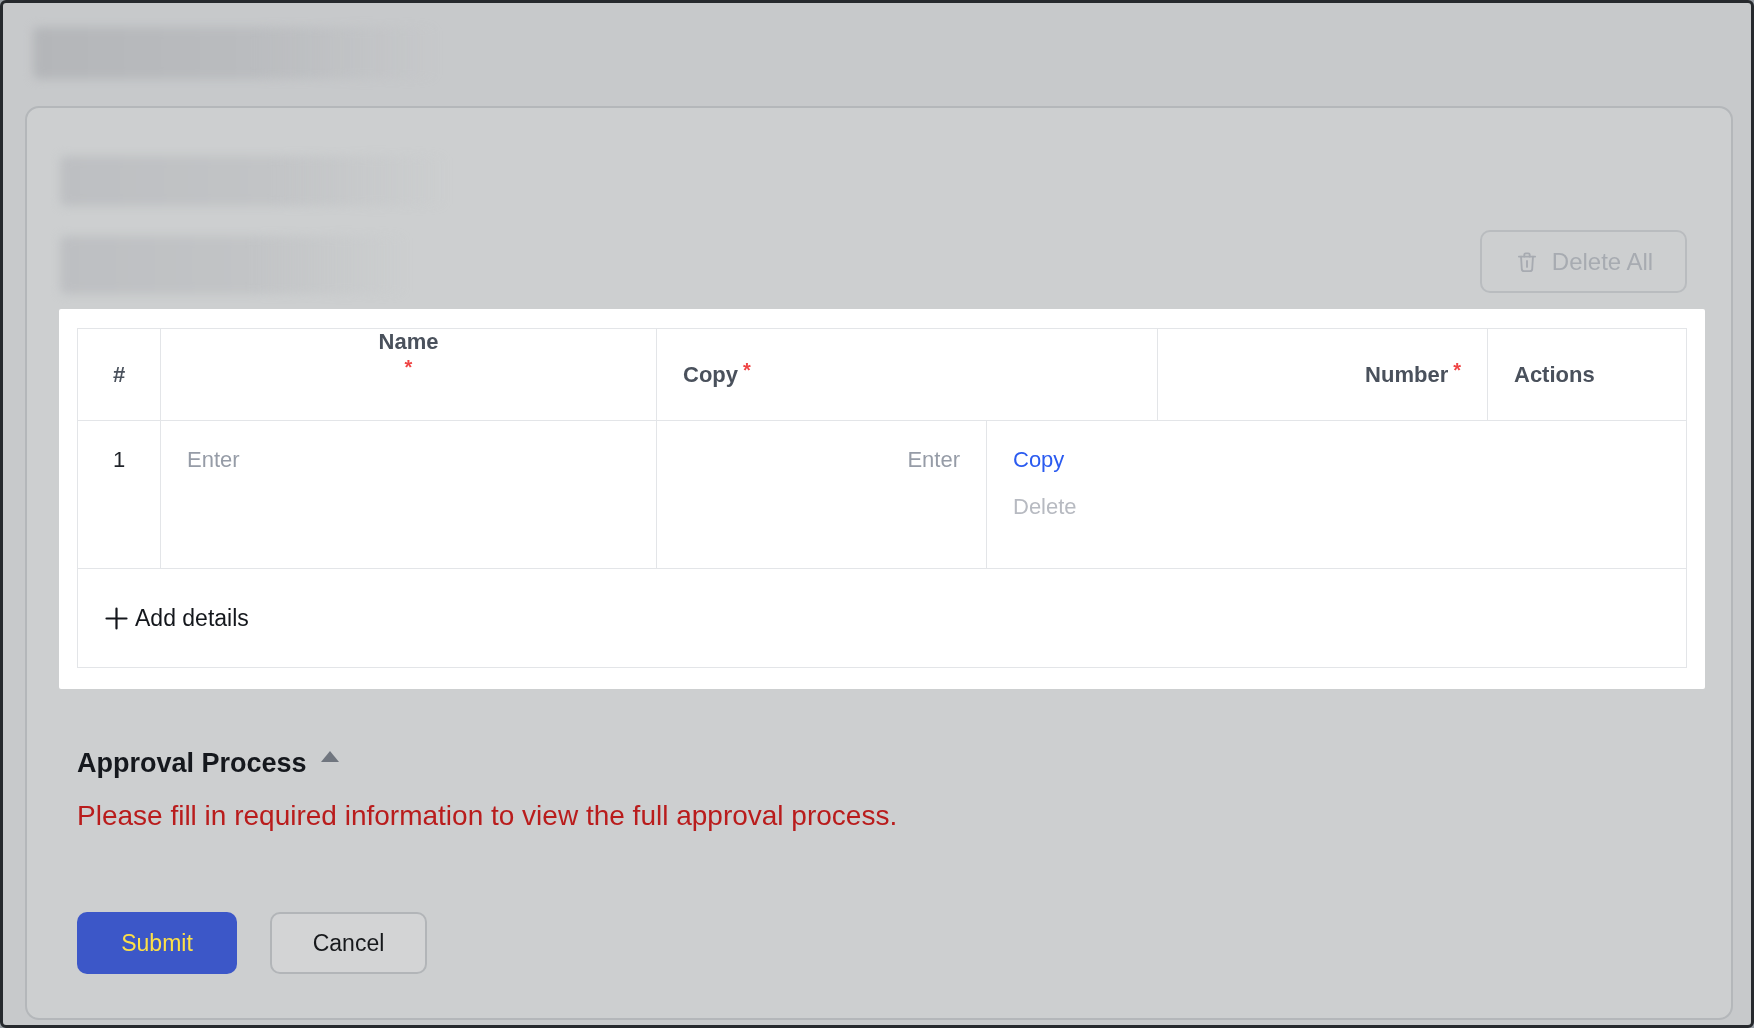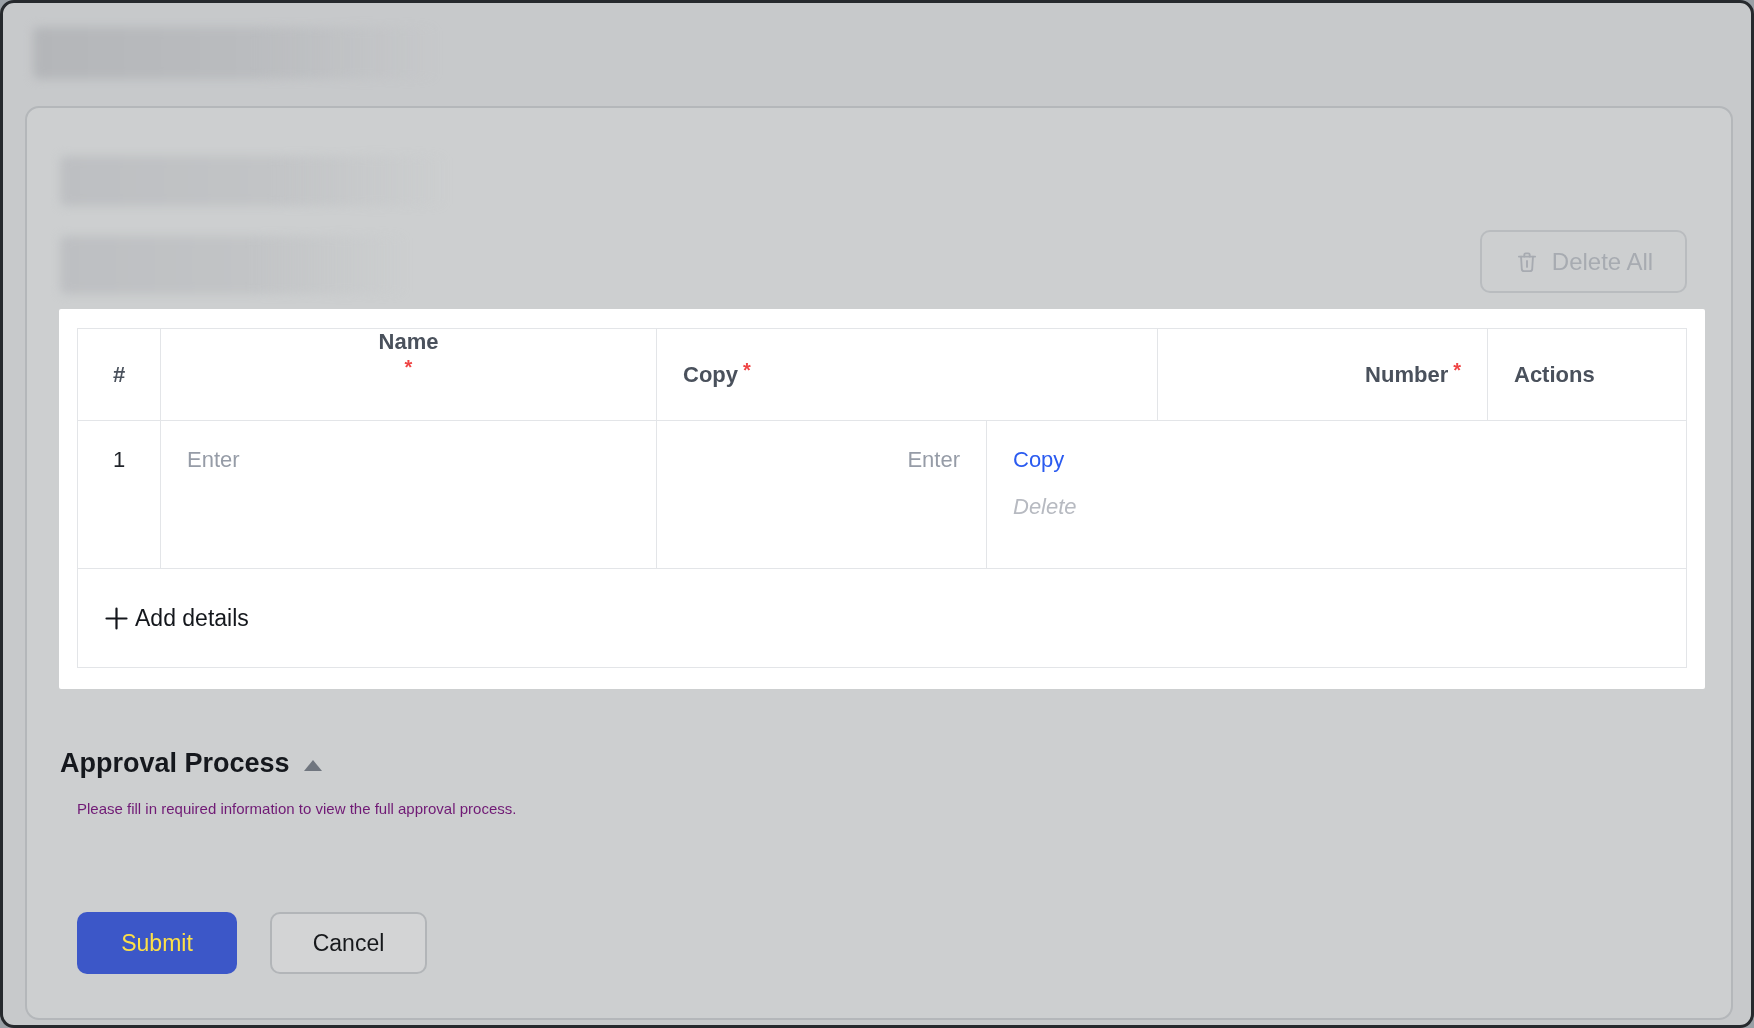--- a/index.html
+++ b/index.html
@@ -4,21 +4,21 @@
 <style>
   * { box-sizing: border-box; margin: 0; padding: 0; }
   html,body { width:1754px; height:1028px; }
   body {
     font-family: "Liberation Sans", sans-serif;
     background:#9aa0a6;
   }
   .frame {
     position:relative; width:1754px; height:1028px;
     background:#c7c9cb;
-    border:3px solid #26292d; border-radius:14px;
+    border:3px solid #26292d; border-radius:6px;
     overflow:hidden;
     padding-left:40px;
   }
   
   .redact {
     position:absolute; border-radius:6px;
     filter: blur(5px);
   }
   .redact-dark {
     background: linear-gradient(90deg, #b4b6b9 0%, #babcbf 55%, rgba(190,192,195,0) 100%);
@@ -77,43 +77,43 @@
 
   .tbody .cell { height:147px; padding:26px 26px 0 26px; }
   .tbody .col-index { text-align:center; padding-left:0; padding-right:0; color:#1f2329; }
   .placeholder { color:#969ca7;margin-top:28px; }
   .select-box {
     display:flex; align-items:center; justify-content:space-between; height:30px;
   }
   .num-cell { text-align:right; }
   .actions-cell { display:flex; flex-direction:column; align-items:flex-start; gap:21px; }
   .link-copy   { color:#2b5bf0; text-decoration:none; cursor:pointer; }
-  .link-delete { color:#b7bac1; text-decoration:none; cursor:default;font-style:italic; }
+  .link-delete { color:#b7bac1; text-decoration:none; cursor:default; }
 
   .tfoot {
     height:98px; display:flex; align-items:center; gap:6px;
     padding-left:26px; color:#14171c; font-size:23px; font-weight:500;
     cursor:pointer;
   }
 
   
   .approval-head {
-    position:absolute; left:33px; top:640px;
-    display:flex; align-items:center; gap:14px; cursor:pointer;
+    position:absolute; left:50px; top:640px;
+    display:flex; gap:14px; cursor:pointer;
   }
   .approval-title { font-size:27px; font-weight:700; color:#15181d; }
   .caret-up {
     width:0; height:0;
     border-left:9px solid transparent; border-right:9px solid transparent;
     border-bottom:11px solid #70767f;
     margin-top:3px;
   }
   .approval-hint {
     position:absolute; left:50px; top:692px;
-    font-size:15px; color:#701a75;
+    font-size:28px; color:#b91c1c;
   }
 
   
   .btn-row { position:absolute; left:50px; top:804px; display:flex; gap:33px; }
   .btn {
     height:62px; border-radius:10px; font-size:23px; font-family:inherit;
     display:flex; align-items:center; justify-content:center; cursor:pointer;
   }
   .btn-submit { width:160px; background:#3c57c8; color:#fde047; border:none; }
   .btn-cancel { width:157px; background:rgba(255,255,255,0.12); color:#17191c; border:2px solid #b2b5b8; }

